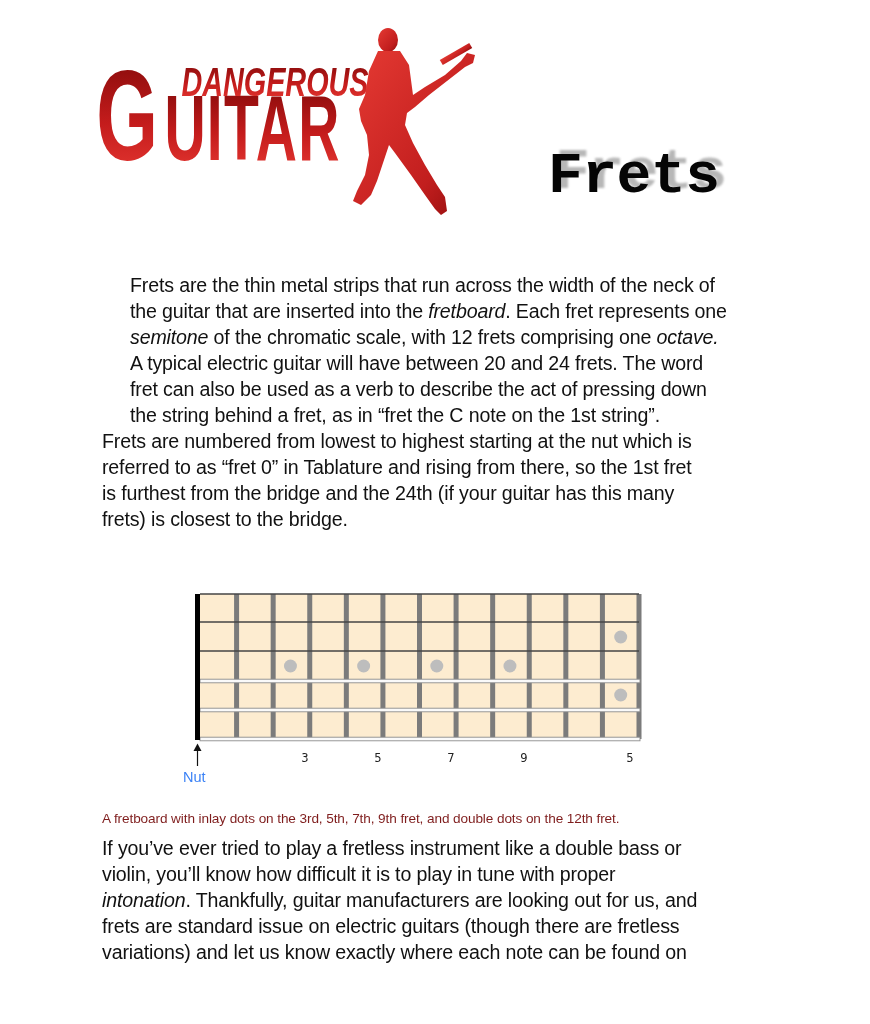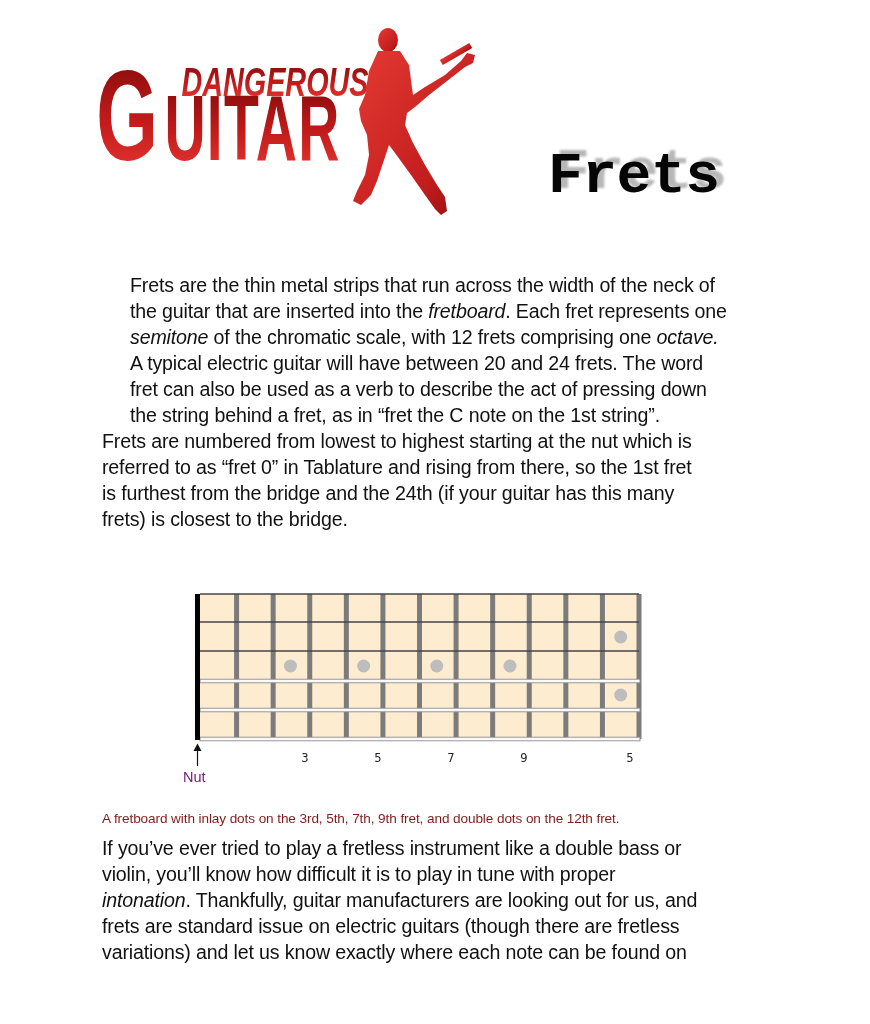--- a/index.html
+++ b/index.html
@@ -22,21 +22,21 @@
   .p1 { top: 272px; margin-left: 28px; }
   .p2 { top: 428px; }
   .p3 { top: 835px; }
 
   .caption { position: absolute; left: 102px; top: 810px; font-size: 13.6px; line-height: 18px; color: #7f1d1d; white-space: nowrap; letter-spacing: -0.1px; }
 
   
   .figure { position: absolute; left: 0; top: 0; width: 870px; height: 800px; pointer-events: none; }
   .figure svg { position: absolute; left: 0; top: 0; }
   .fret-num { position: absolute; top: 751px; font-family: "DejaVu Sans", sans-serif; font-size: 11.5px; line-height: 14px; color: #222; transform: translateX(-50%); }
-  .nut-label { position: absolute; left: 183px; top: 768px; font-size: 14.5px; line-height: 18px; color: #701a75; }
+  .nut-label { position: absolute; left: 183px; top: 768px; font-size: 14.5px; line-height: 18px; color: #3b82f6; }
 </style>
 </head>
 <body>
 
 <div class="logo">
   <svg viewBox="0 0 400 205" xmlns="http://www.w3.org/2000/svg">
     <defs>
       <linearGradient id="redGrad" x1="0" y1="0" x2="0" y2="1">
         <stop offset="0" stop-color="#7d0808"></stop>
         <stop offset="0.55" stop-color="#c41c1c"></stop>

